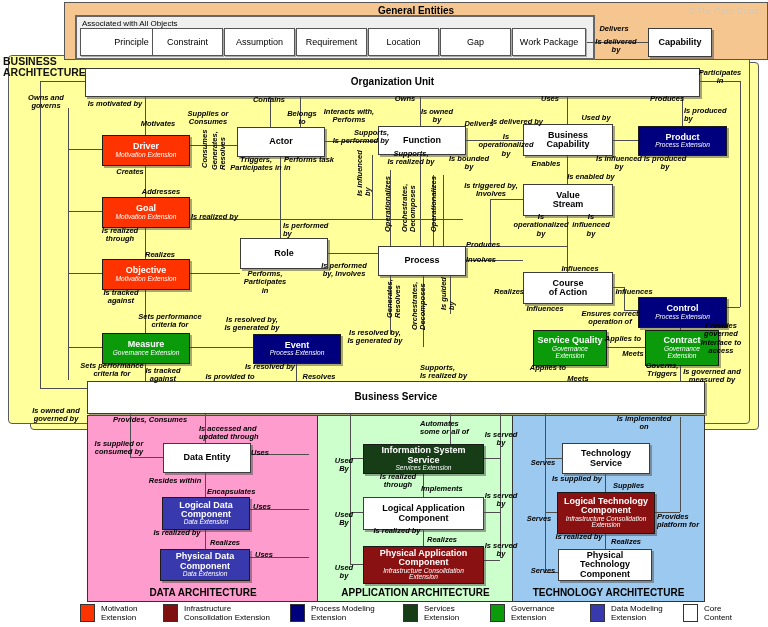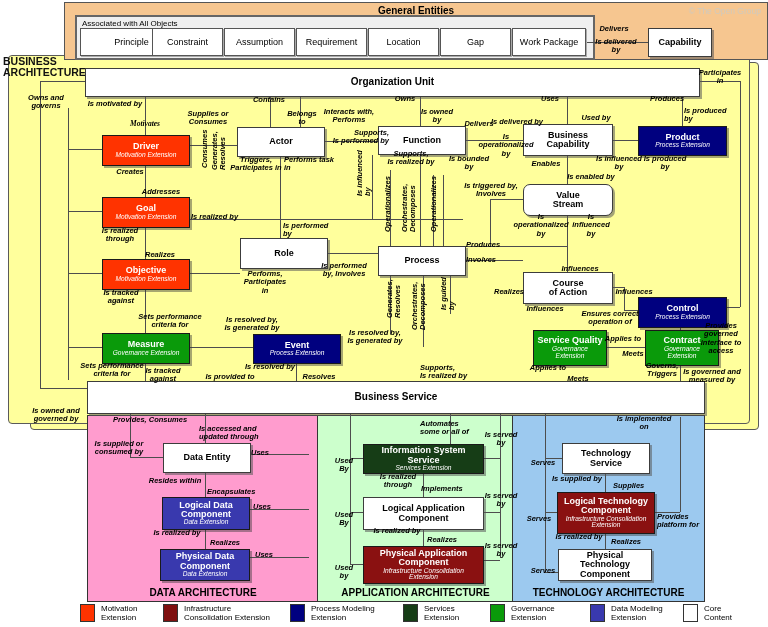--- a/index.html
+++ b/index.html
@@ -185,21 +185,21 @@
       <div class="ent st-core" style="left: 378px; top: 126px; width: 86px; height: 27px;">
         <div class="t">Function</div>
       </div>
       <div class="ent st-core" style="left: 378px; top: 246px; width: 86px; height: 28px;">
         <div class="t">Process</div>
       </div>
       <div class="ent st-core" style="left: 523px; top: 124px; width: 88px; height: 30px;">
         <div class="t">Business
 Capability</div>
       </div>
-      <div class="ent st-core" style="left: 523px; top: 184px; width: 88px; height: 30px; border-radius: 7px;">
+      <div class="ent st-core" style="left: 523px; top: 184px; width: 88px; height: 30px;">
         <div class="t">Value
 Stream</div>
       </div>
       <div class="ent st-core" style="left: 523px; top: 272px; width: 88px; height: 30px;">
         <div class="t">Course
 of Action</div>
       </div>
       <div class="ent st-colored" style="left: 638px; top: 126px; width: 87px; height: 28px; background: rgb(0, 0, 127);">
         <div class="t">Product</div>
         <div class="s">Process Extension</div>
@@ -263,21 +263,21 @@
         <div class="t">Physical
 Technology
 Component</div>
       </div>
       <div class="lbl" style="left: 592px; top: 25px; width: 44px;">Delivers</div>
       <div class="lbl" style="left: 592px; top: 38px; width: 48px;">Is delivered
 by</div>
       <div class="lbl" style="left: 24px; top: 94px; width: 44px;">Owns and
 governs</div>
       <div class="lbl" style="left: 86px; top: 100px; width: 58px;">Is motivated by</div>
-      <div class="lbl" style="left: 125px; top: 120px; width: 40px; font-family: Liberation Serif, serif;">Motivates</div>
+      <div class="lbl" style="left: 138px; top: 120px; width: 40px;">Motivates</div>
       <div class="lbl" style="left: 112px; top: 168px; width: 36px;">Creates</div>
       <div class="lbl" style="left: 250px; top: 96px; width: 38px;">Contains</div>
       <div class="lbl" style="left: 184px; top: 110px; width: 48px;">Supplies or
 Consumes</div>
       <div class="lbl" style="left: 285px; top: 110px; width: 34px;">Belongs
 to</div>
       <div class="lbl" style="left: 320px; top: 108px; width: 58px;">Interacts with,
 Performs</div>
       <div class="lbl right" style="left: 325px; top: 129px; width: 64px;">Supports,
 Is performed by</div>

